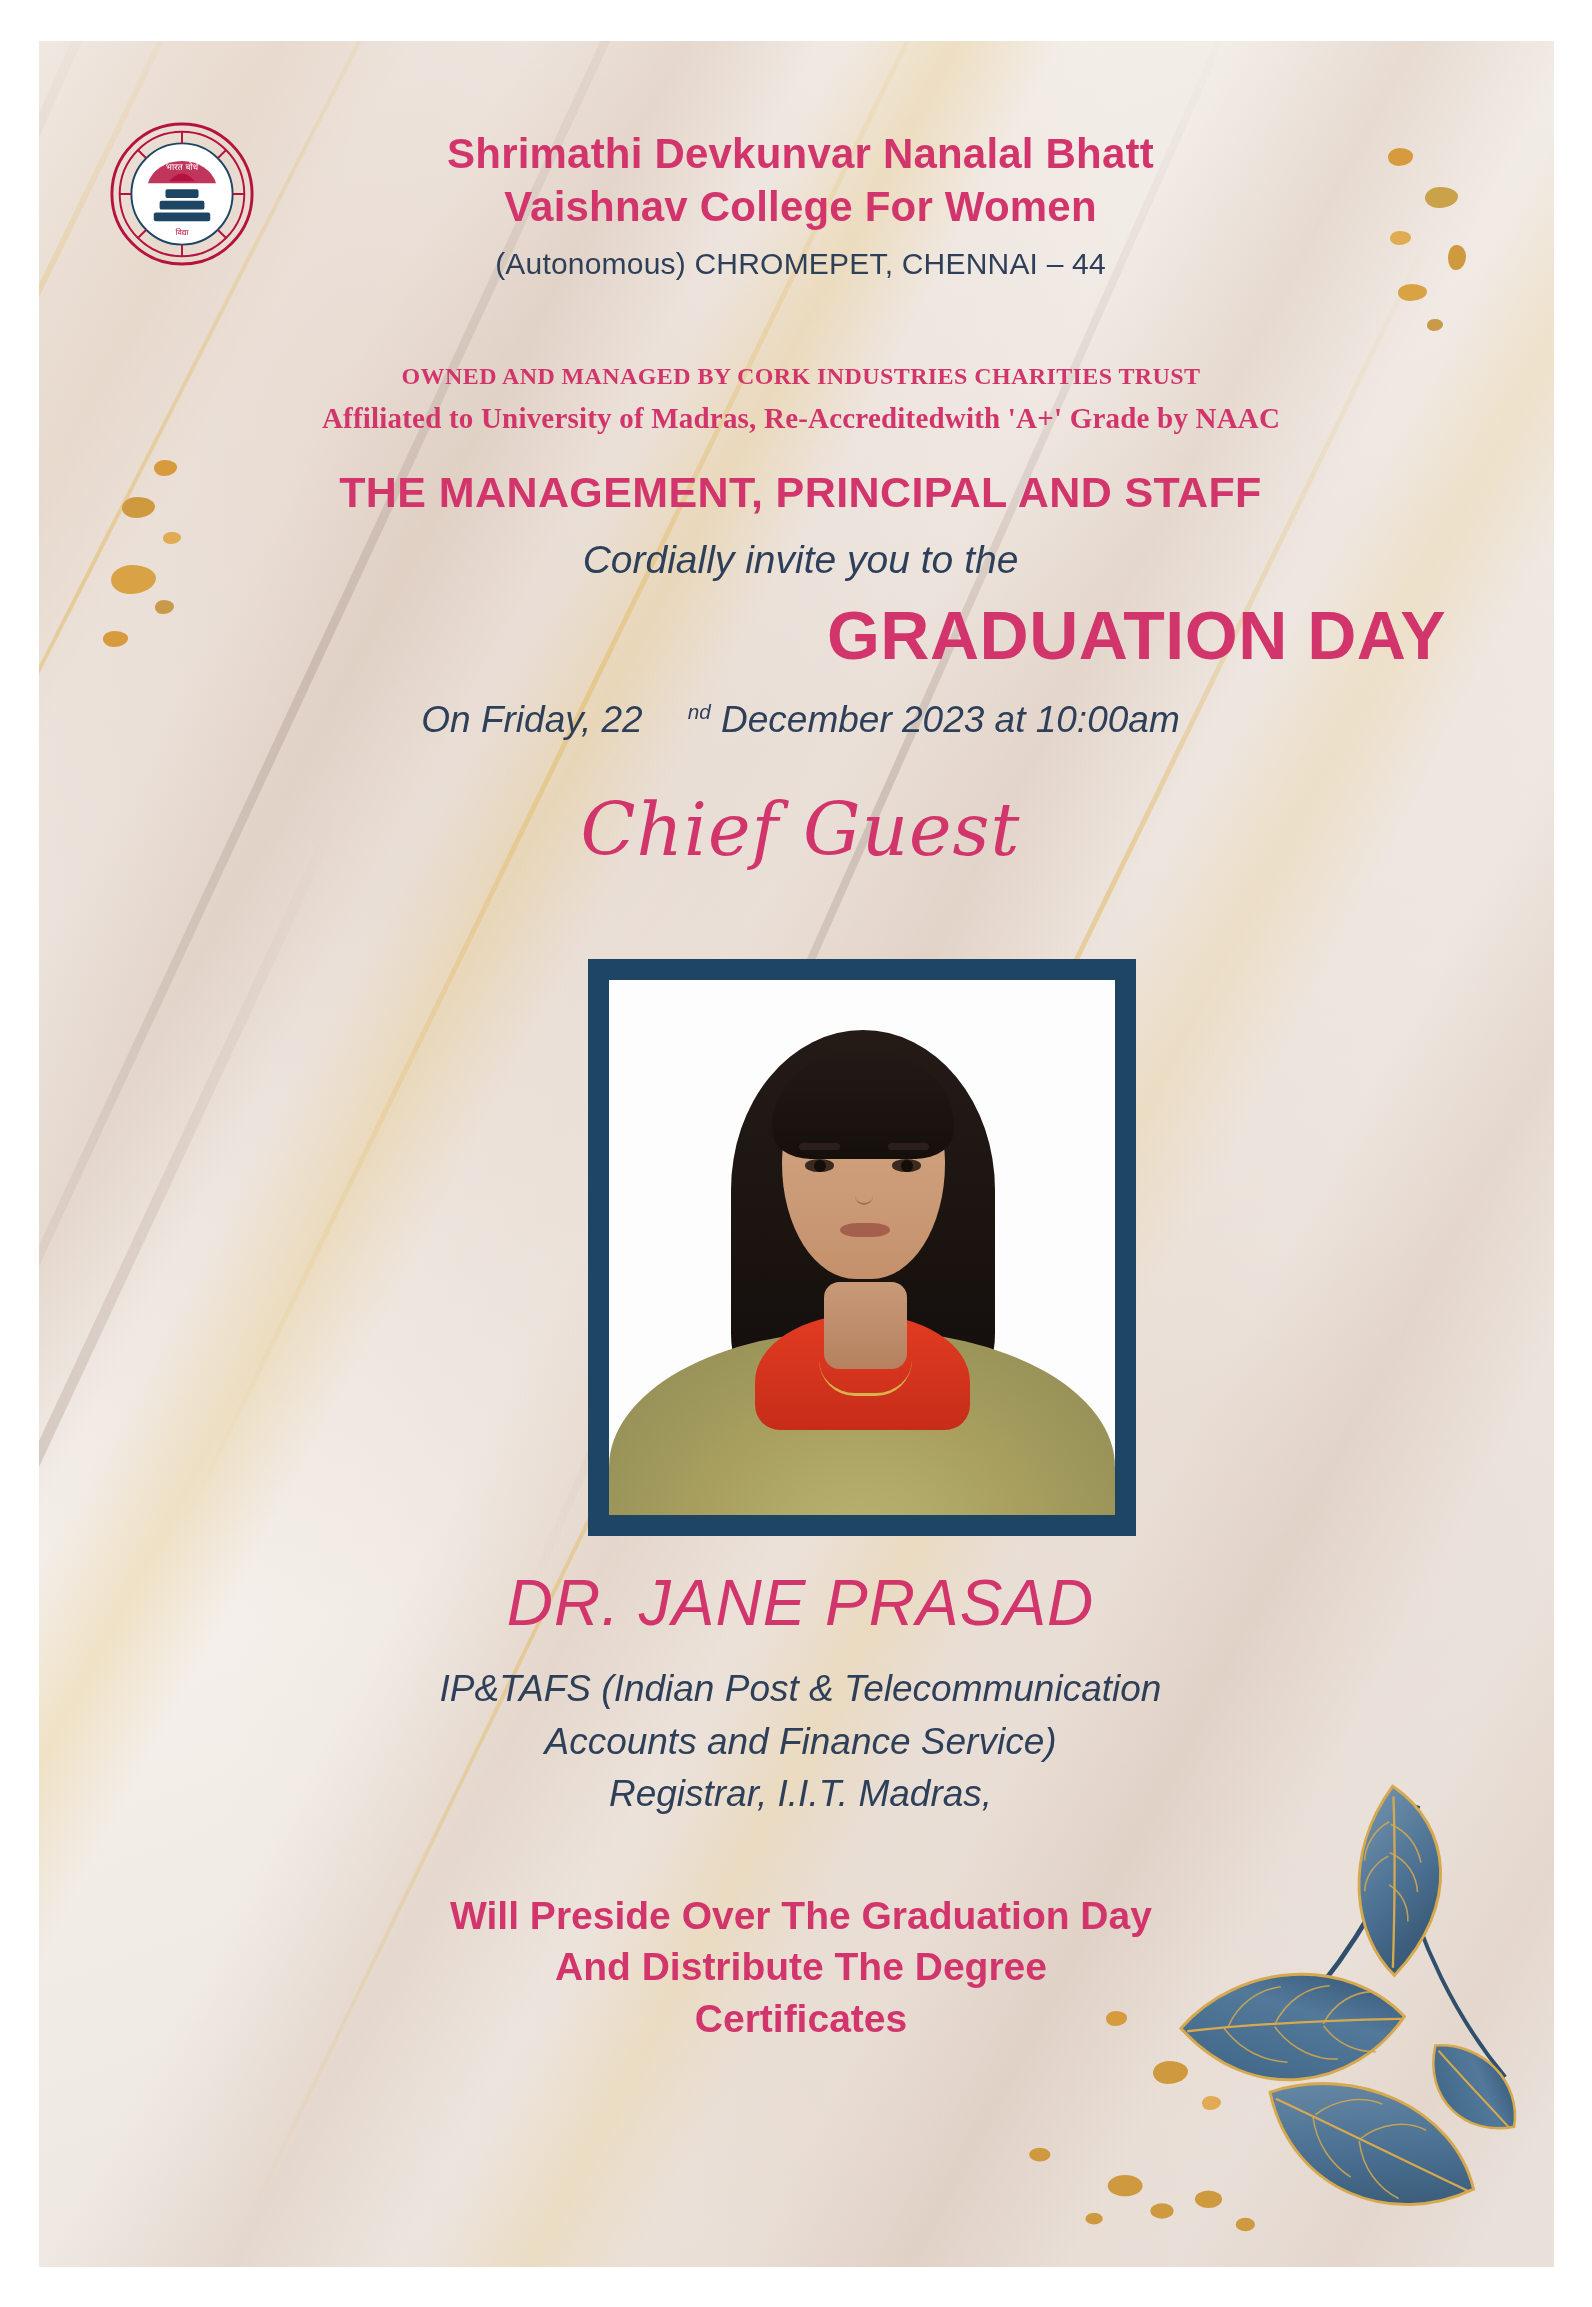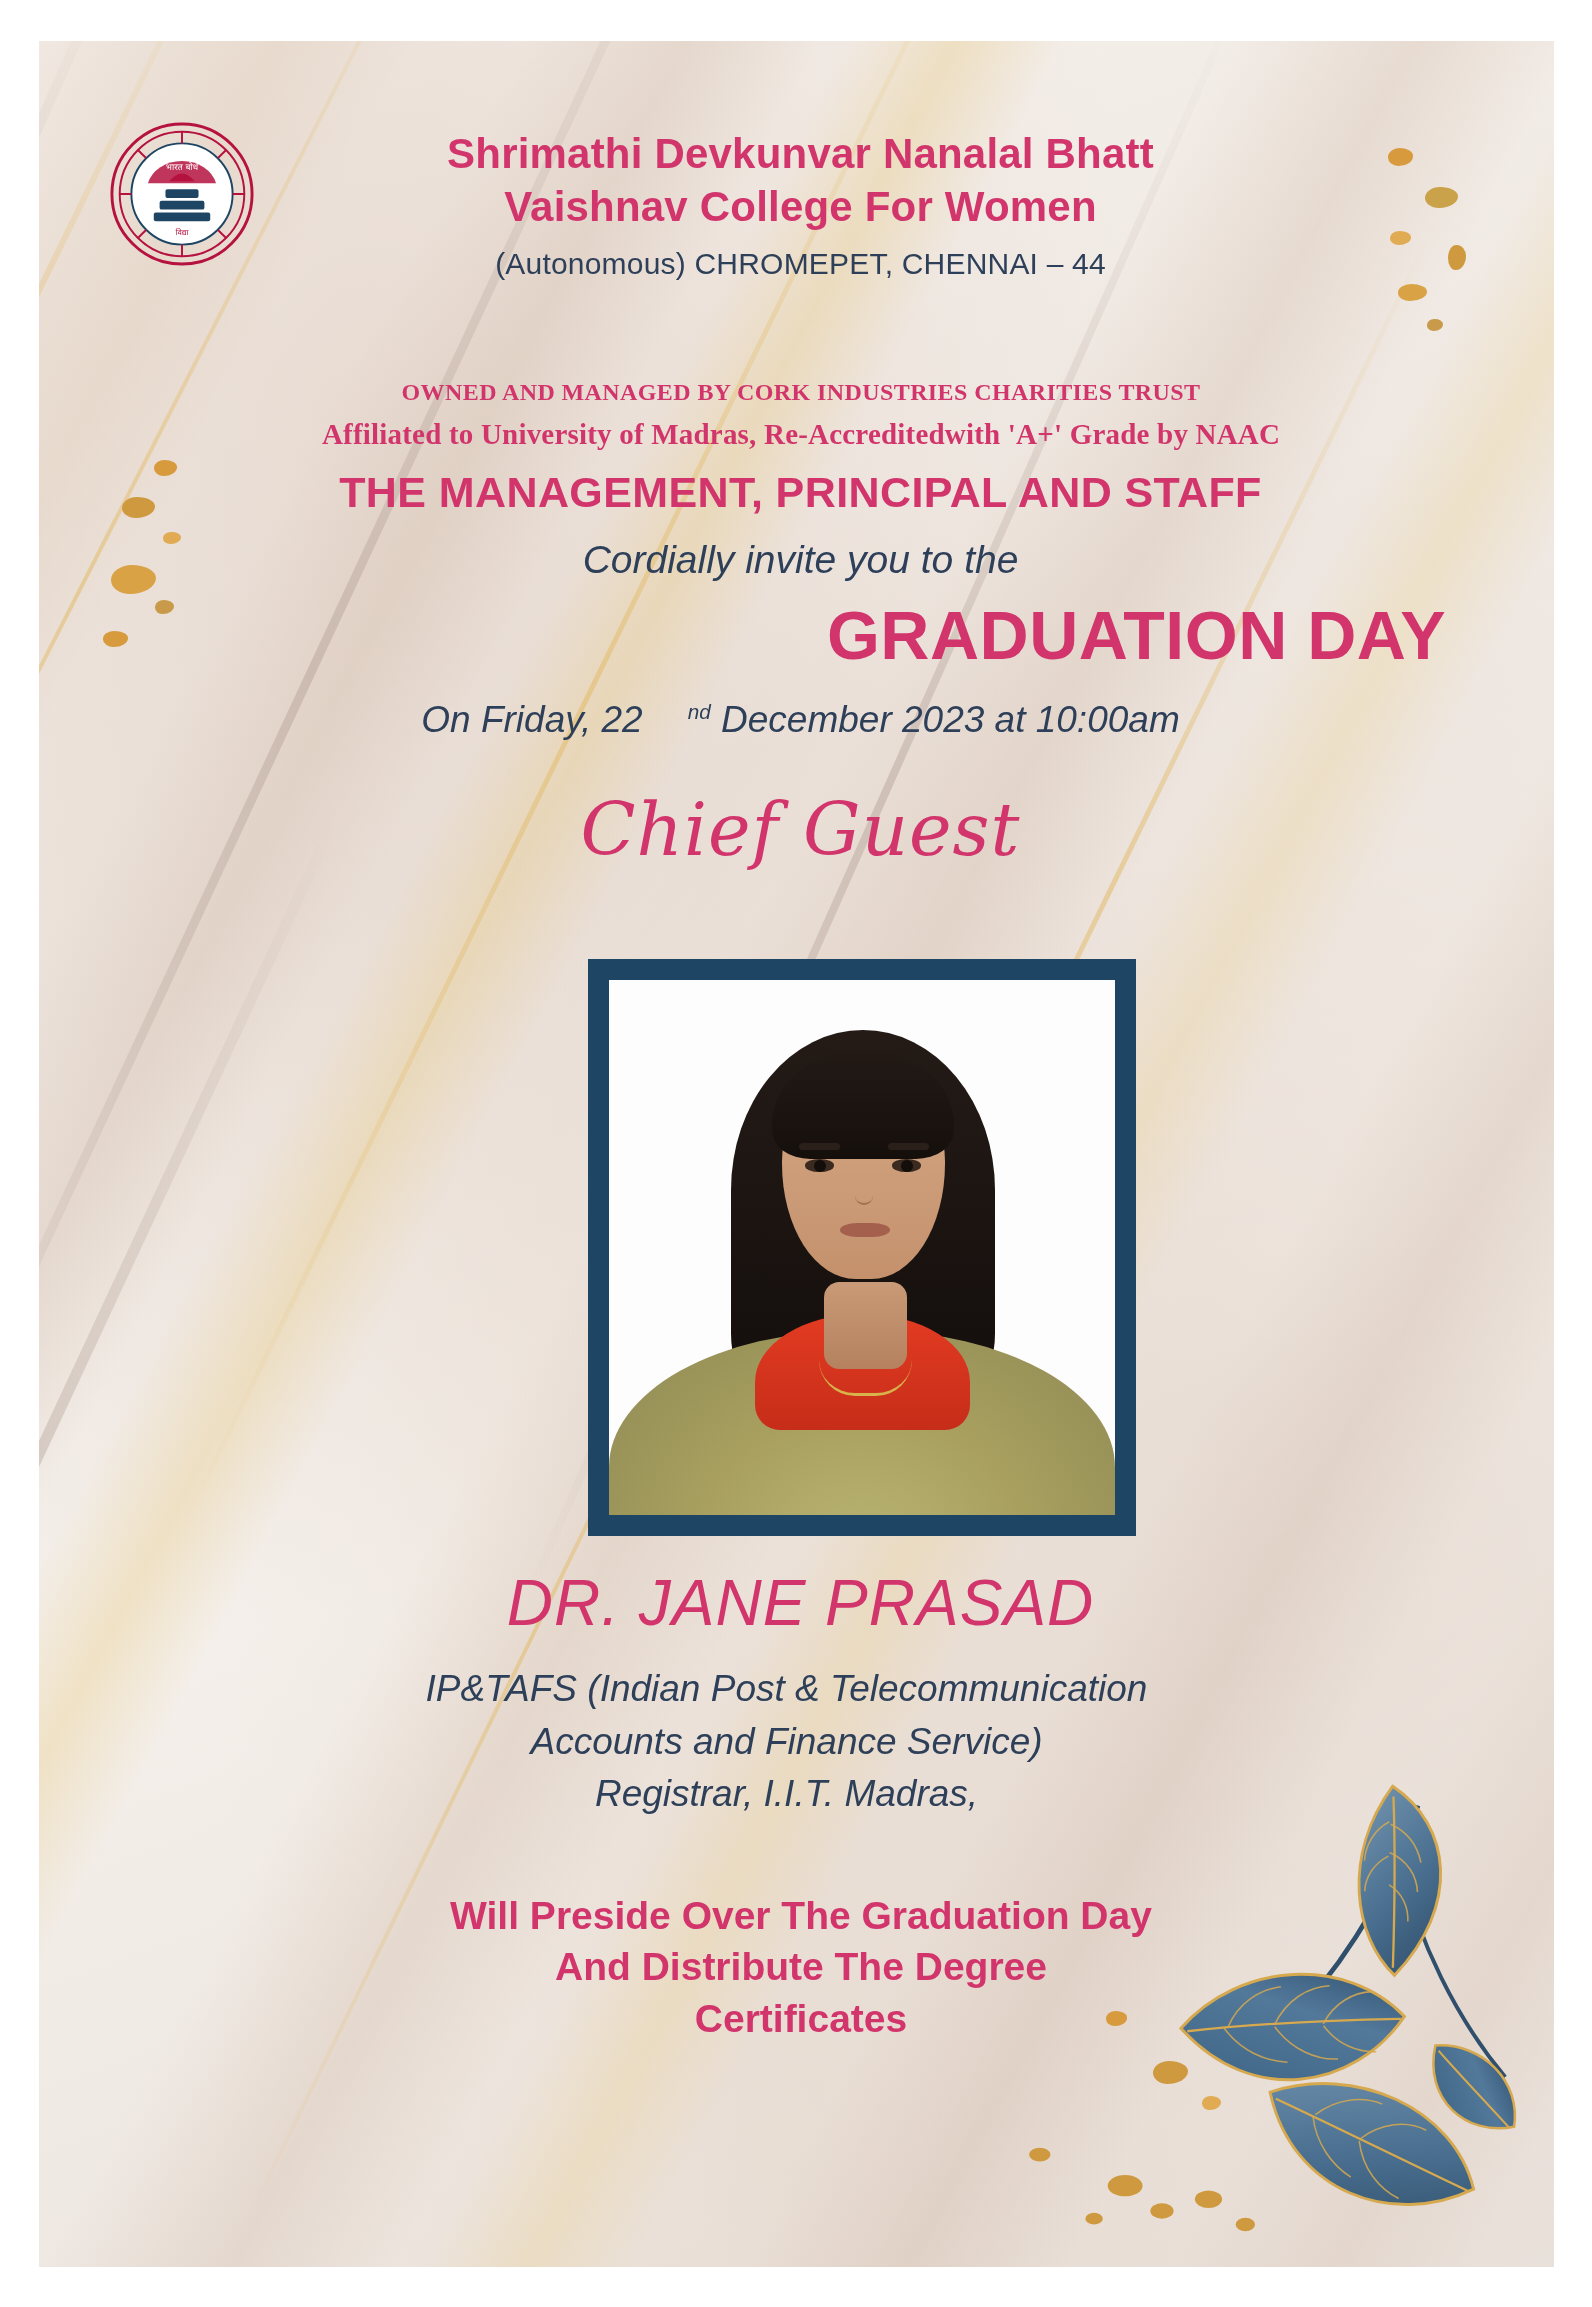--- a/index.html
+++ b/index.html
@@ -78,21 +78,21 @@
   .college-sub {
     color: #2d3f59;
     font-size: 30px;
     margin-top: 14px;
     letter-spacing: 0.2px;
   }
 
   .trust-block {
     position: absolute;
     left: 165px;
-    top: 338px;
+    top: 322px;
     width: 1194px;
     text-align: center;
     font-family: "Liberation Serif", serif;
     color: #d2356b;
     font-weight: bold;
   }
   .trust-line1 { font-size: 24px; letter-spacing: 0.4px; }
   .trust-line2 { font-size: 29px; margin-top: 11.6px; letter-spacing: 0.2px; }
 
   .mgmt {
@@ -222,21 +222,21 @@
     width: 1291px;
     text-align: center;
     color: #d2356b;
     font-size: 64px;
     font-style: italic;
     font-weight: normal;
     letter-spacing: 1px;
   }
   .guest-desig {
     position: absolute;
-    left: 180px;
+    left: 194px;
     top: 1622px;
     width: 1135px;
     text-align: center;
     color: #2d3f59;
     font-size: 37px;
     font-style: italic;
     line-height: 1.42;
   }
   .preside {
     position: absolute;

